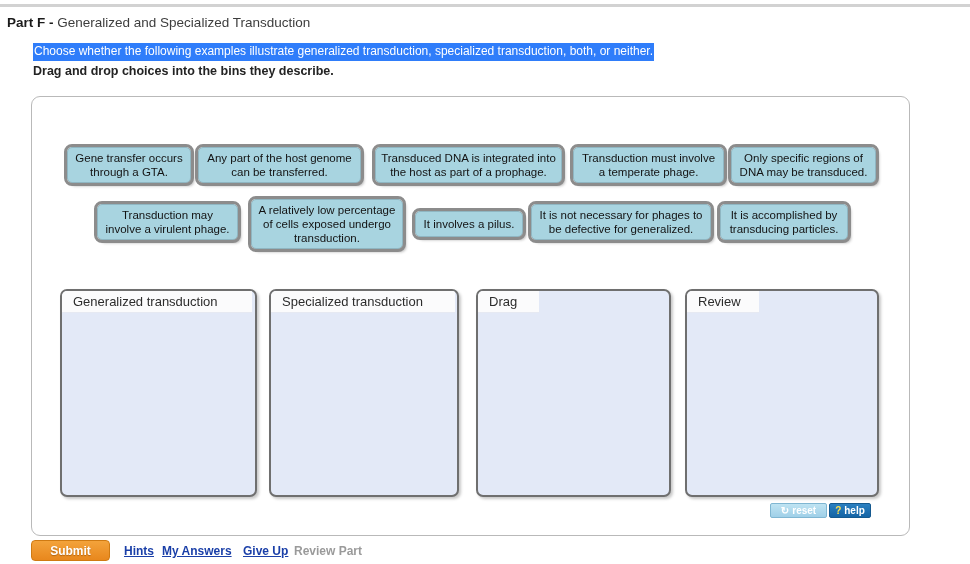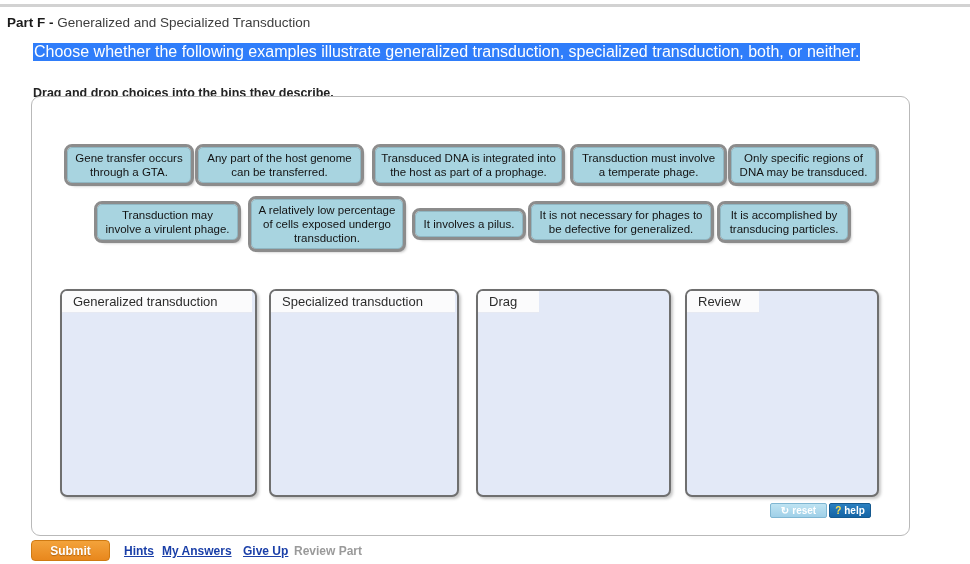--- a/index.html
+++ b/index.html
@@ -36,29 +36,29 @@
   .part-heading .part-label {
     font-weight: bold;
     color: #1b1b1b;
   }
 
   .question-line {
     position: absolute;
     left: 33px; top: 43px;
     background: #2f7dfa;
     color: #ffffff;
-    font-size: 16px;
+    font-size: 12px;
     line-height: 15px;
     padding: 1px 1px 2px 1px;
     white-space: nowrap;
   }
 
   .instruction-line {
     position: absolute;
-    left: 33px; top: 86px;
+    left: 33px; top: 64px;
     font-size: 12.5px;
     font-weight: bold;
     color: #232323;
     white-space: nowrap;
   }
 
   
   .activity-panel {
     position: absolute;
     left: 31px; top: 96px;

